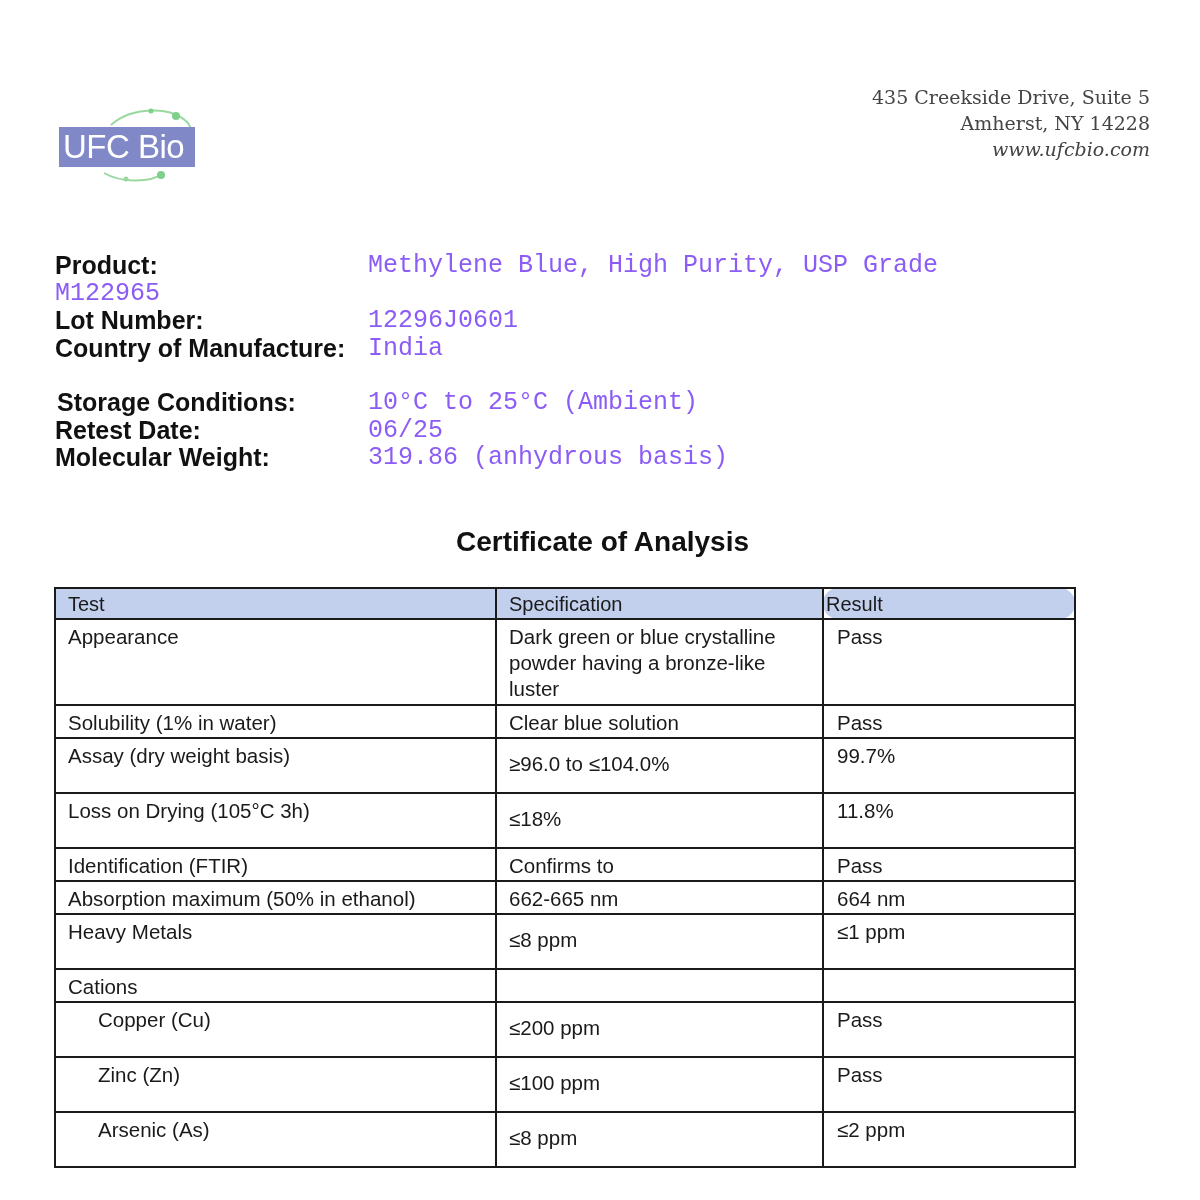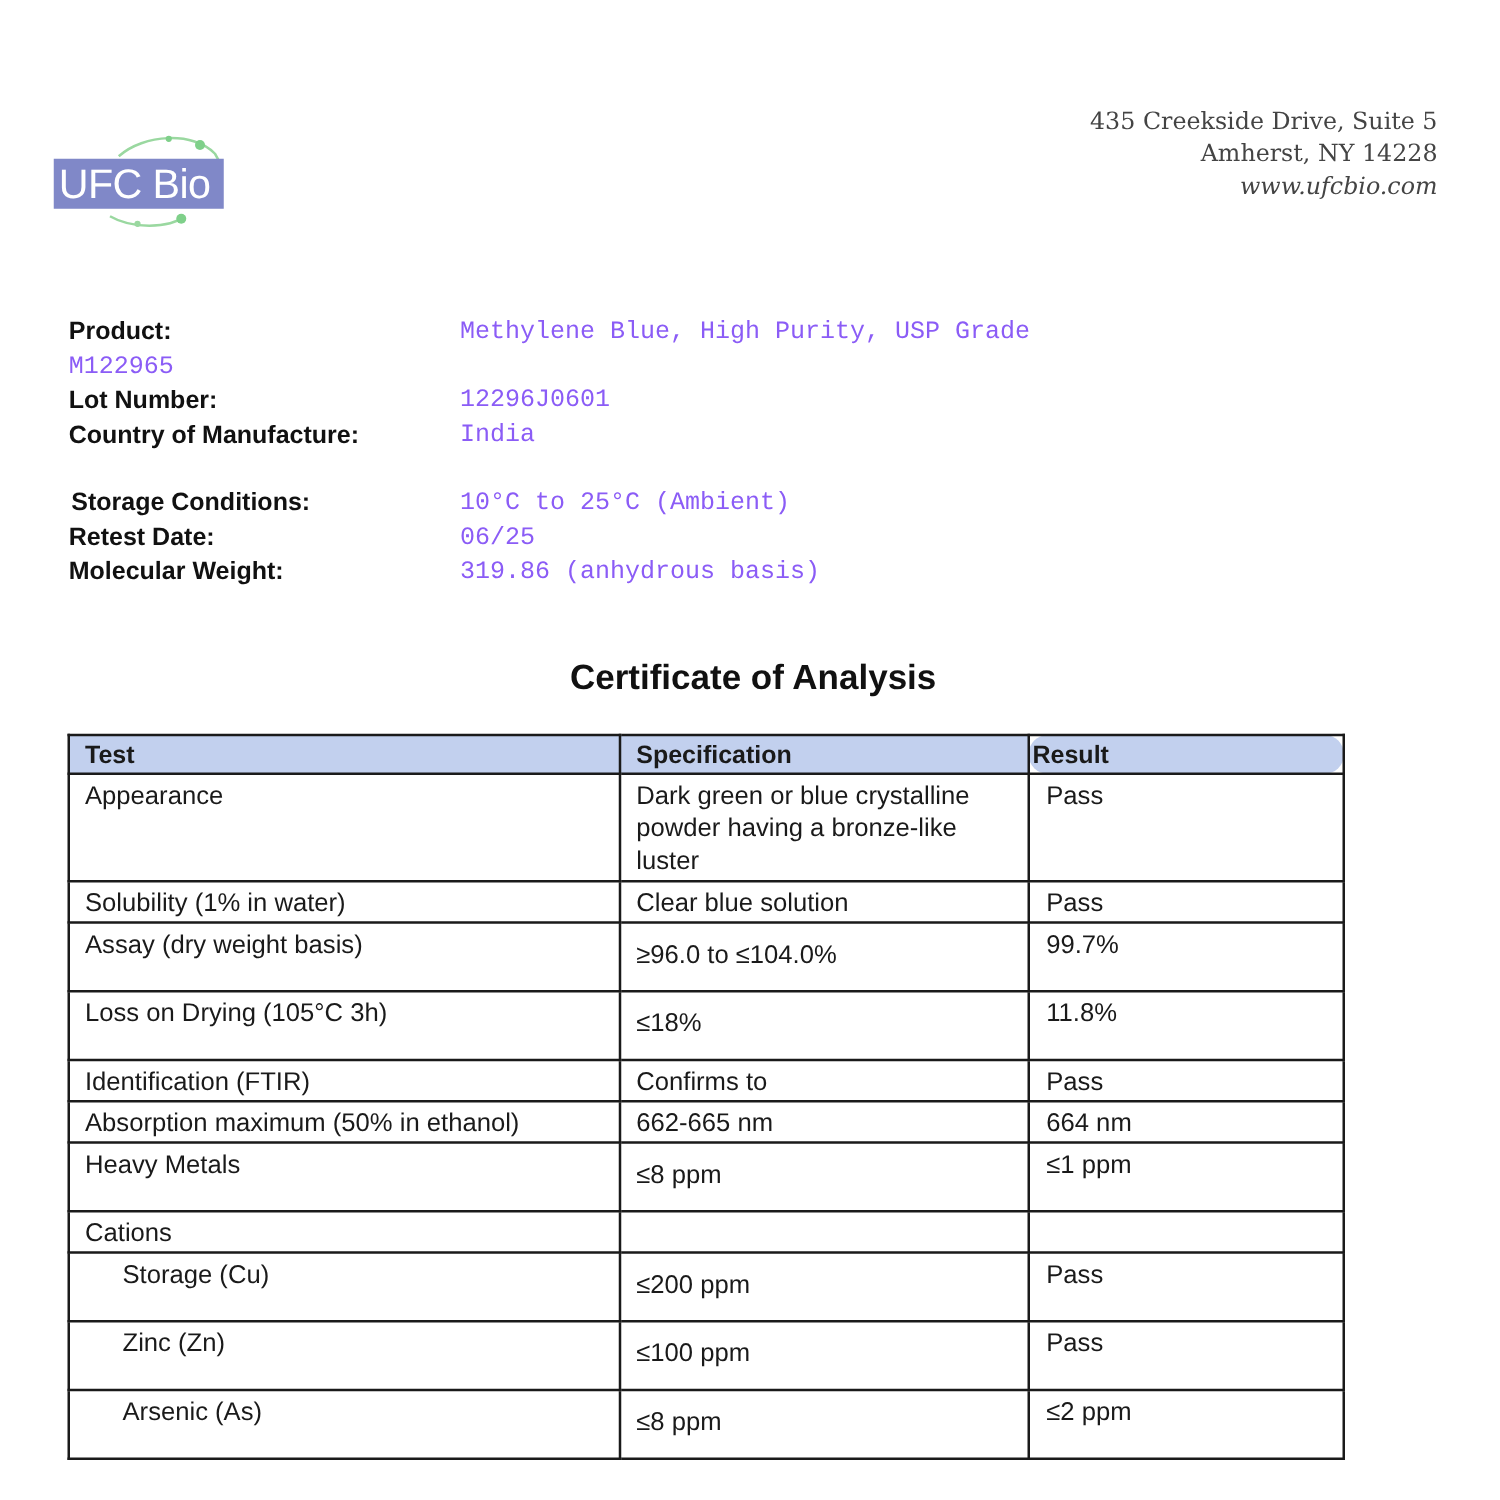--- a/index.html
+++ b/index.html
@@ -1,38 +1,38 @@
 <!DOCTYPE html>
 <html><head>
 <meta charset="utf-8">
 <style>
   html, body { margin:0; padding:0; background:#ffffff; }
   body { width:1200px; height:1200px; position:relative; overflow:hidden; font-family:"Liberation Sans", sans-serif; color:#111; }
 
-  .logo { position:absolute; left:40px; top:105px; width:145px; height:80px; }
+  .logo { position:absolute; left:56px; top:105px; width:145px; height:80px; }
   .logo-box { position:absolute; left:3px; top:22px; width:136px; height:40px; background:#8088c8; }
   .logo-text { position:absolute; left:7px; top:23px; font-family:"Liberation Sans", sans-serif; font-size:33px; color:#ffffff; letter-spacing:-0.5px; line-height:38px; }
   .logo svg { position:absolute; left:0; top:0; }
 
   .address { position:absolute; right:50px; top:84px; text-align:right; font-family:"DejaVu Serif", serif; font-size:19px; color:#444; line-height:26px;margin-left:16px; }
   .address .web { font-style:italic; }
 
-  .info { position:absolute; left:55px; font-size:20px; line-height:27.5px; }
+  .info { position:absolute; left:55px; font-size:25px; line-height:27.5px; }
   .info .row { display:flex; }
   .info .lbl { width:313px; font-weight:bold; color:#111; }
   .info .val { color:#8b5cf6;font-family:Liberation Mono, monospace; }
   .info1 { top:252px; }
   .info2 { top:389px; }
   .info2 .row:first-child .lbl { padding-left:2px; width:311px; }
 
   .title { position:absolute; left:0; width:1205px; top:526px; text-align:center; font-weight:bold; font-size:28px; color:#111; }
 
   table { position:absolute; left:54px; top:587px; border-collapse:collapse; width:1022px; font-size:20.5px; color:#1a1a1a; }
   th, td { border:2px solid #1a1a1a; vertical-align:top; text-align:left; }
-  th { background:#c2d0ee; font-weight:bold; height:26px; padding:1px 0 0 12px; font-size:20px; line-height:28px; }
+  th { background:#c2d0ee; font-weight:normal; height:26px; padding:1px 0 0 12px; font-size:20px; line-height:28px; }
   th.c3 { padding-left:2px;border-radius:15px; }
   td { padding:4px 12px 0 12px; line-height:26px; }
   td.c3 { padding-left:13px; }
   td.indent { padding-left:42px; }
   .c1 { width:385px; }
   .c2 { width:301px; }
   .tall td { height:41px; }
   .tall td.c2 { padding-top:12px; }
   .single td { height:27px; }
   .triple td { height:80px; }
@@ -137,21 +137,21 @@
       <td class="c1">Heavy Metals</td>
       <td class="c2">≤8 ppm</td>
       <td class="c3">≤1 ppm</td>
     </tr>
     <tr class="single">
       <td class="c1">Cations</td>
       <td class="c2"></td>
       <td class="c3"></td>
     </tr>
     <tr class="tall">
-      <td class="c1 indent">Storage (Cu)</td>
+      <td class="c1 indent">Copper (Cu)</td>
       <td class="c2">≤200 ppm</td>
       <td class="c3">Pass</td>
     </tr>
     <tr class="tall">
       <td class="c1 indent">Zinc (Zn)</td>
       <td class="c2">≤100 ppm</td>
       <td class="c3">Pass</td>
     </tr>
     <tr class="tall">
       <td class="c1 indent">Arsenic (As)</td>

